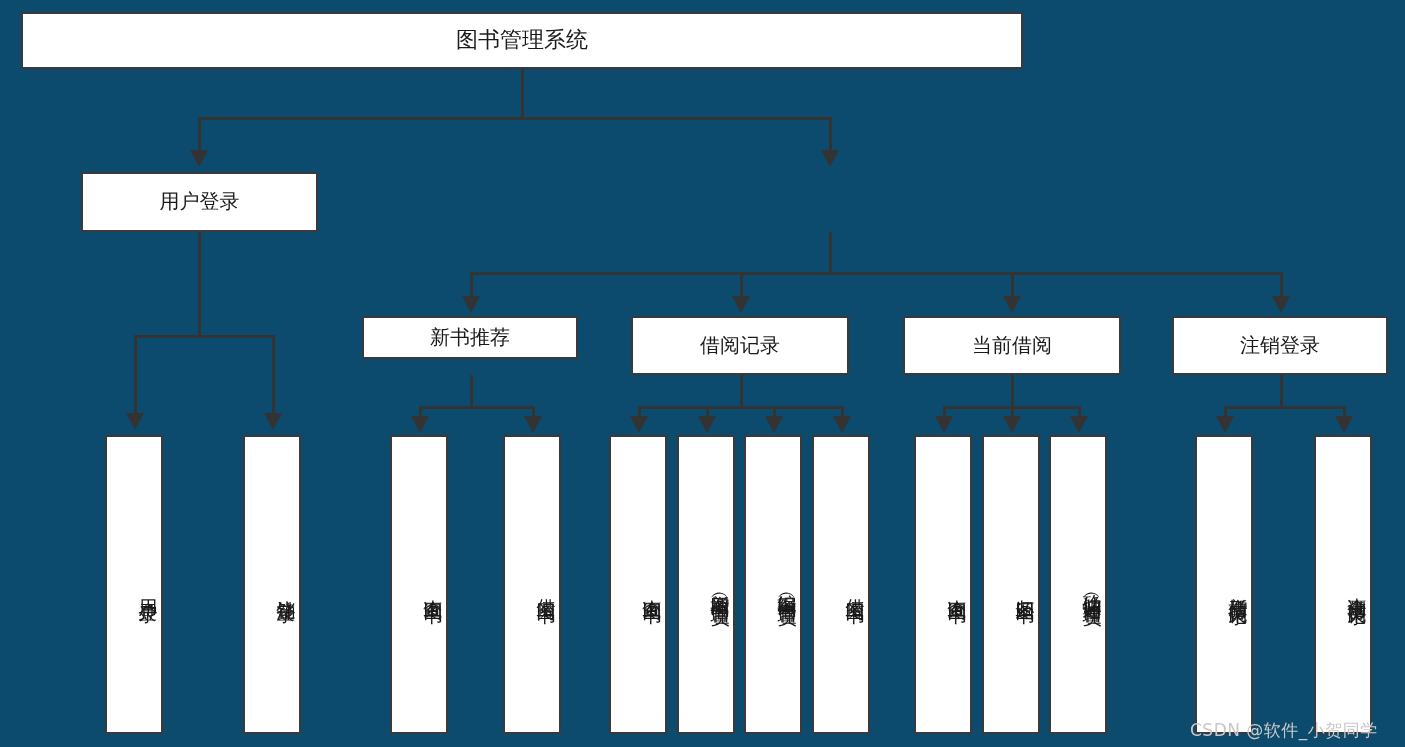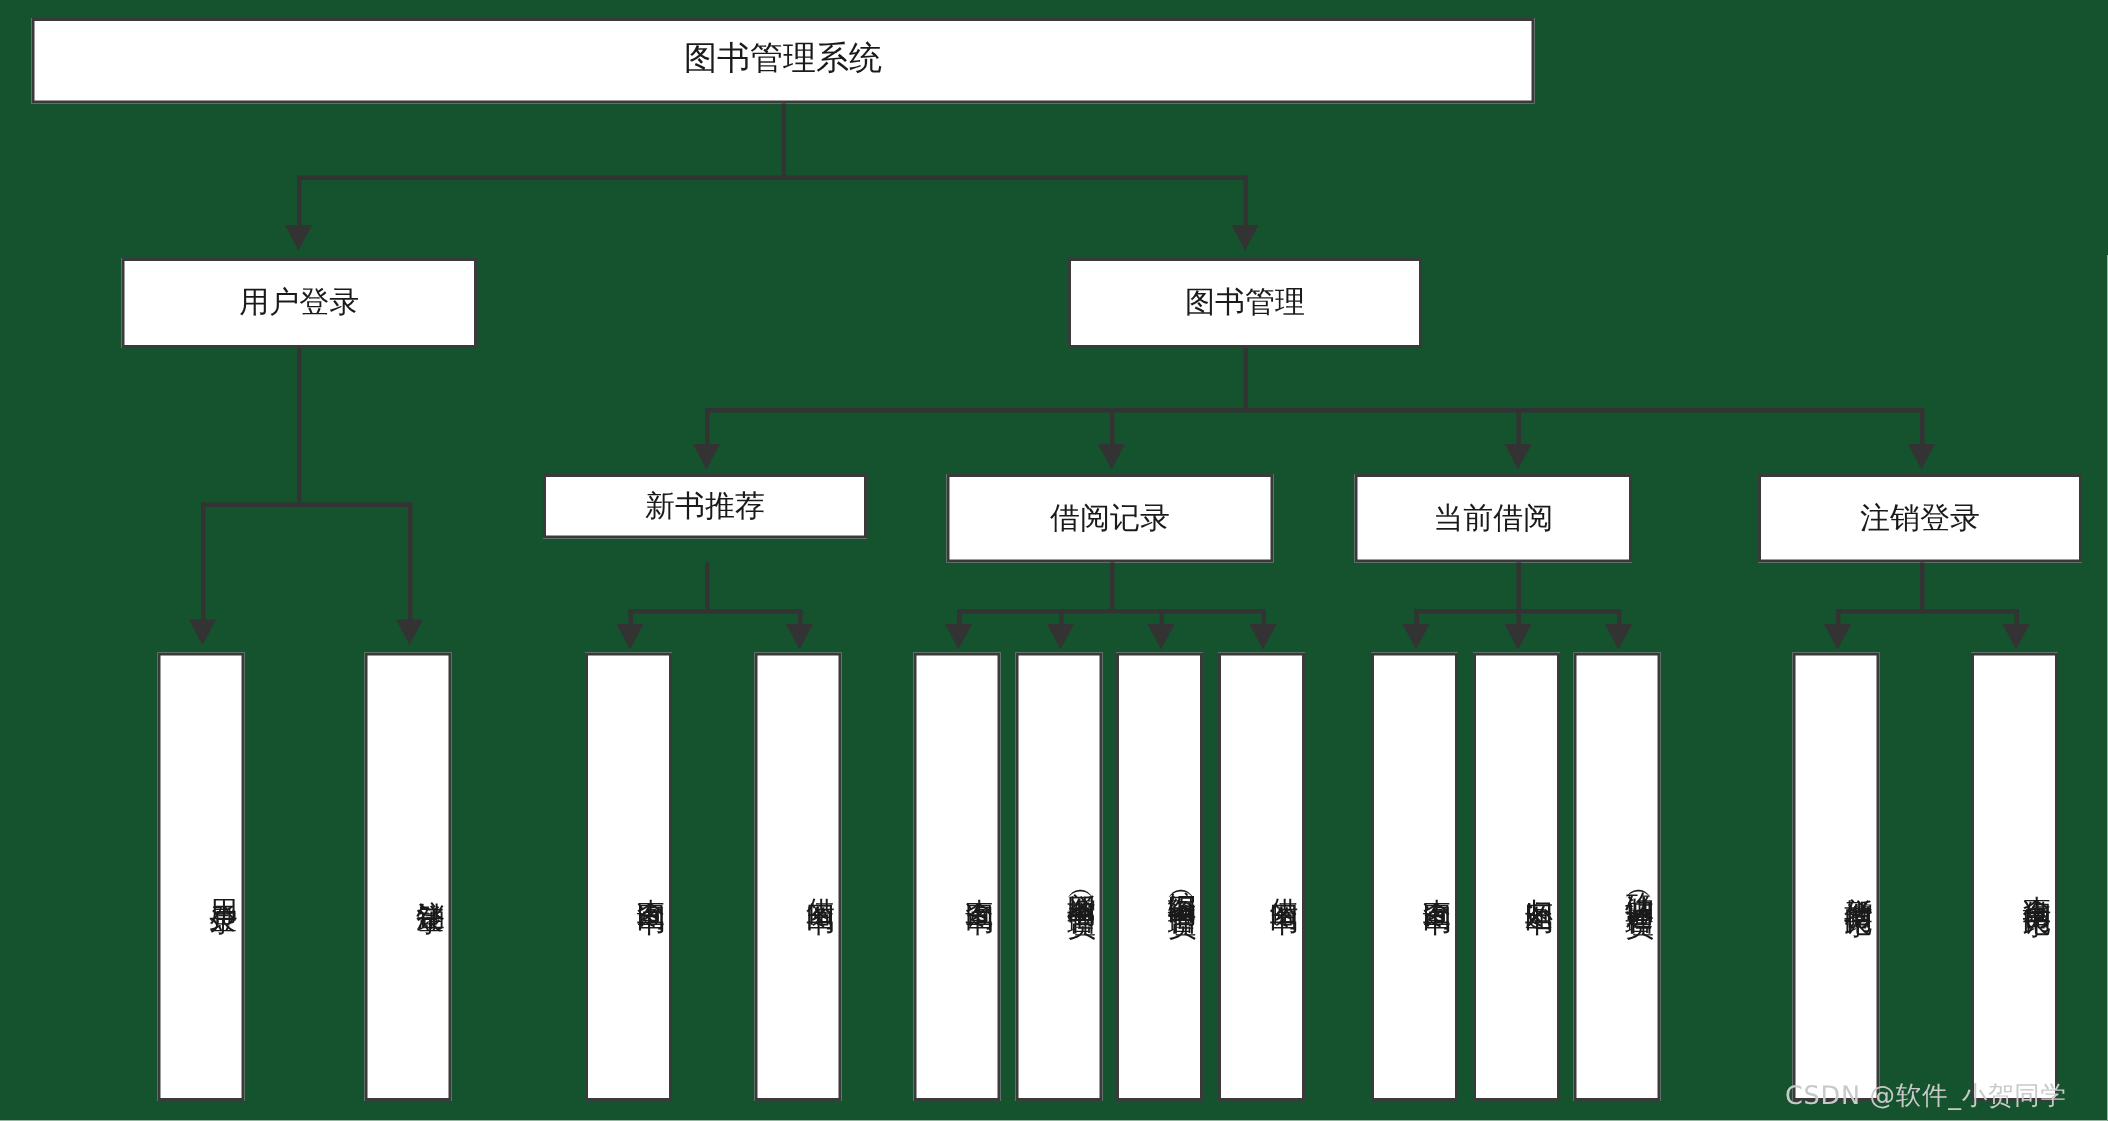--- a/index.html
+++ b/index.html
@@ -4,21 +4,21 @@
 <style>
   html,body{margin:0;padding:0;background:#ffffff;}
   body{
     font-family:"DejaVu Sans","Liberation Sans",sans-serif;
     color:#000;
   }
   #canvas{
     position:relative;
     width:1405px;
     height:747px;
-    background:#14532d;
+    background:#0c4a6e;
     overflow:hidden;
   }
   
   .node{
     position:absolute;
     box-sizing:border-box;
     background:#ffffff;
     border:2.5px solid #3a3a3a;
     display:flex;
     align-items:center;
@@ -75,21 +75,20 @@
 
   <div class="ln h" style="left:198px;top:117px;width:634px;"></div>
 
   <div class="ln v" style="left:198px;top:117px;height:35px;"></div>
   <div class="arrow" style="left:190px;top:150px;"></div>
   <div class="ln v" style="left:829px;top:117px;height:35px;"></div>
   <div class="arrow" style="left:821px;top:150px;"></div>
 
   <div class="node lvl2" style="left:81px;top:172px;width:237px;height:60px;">用户登录</div>
 
-  <div class="node lvl2" style="left:712px;top:172px;width:236px;height:60px;">图书管理</div>
 
   <div class="ln v" style="left:198px;top:232px;height:103px;"></div>
   <div class="ln h" style="left:134px;top:335px;width:140px;"></div>
   <div class="ln v" style="left:134px;top:335px;height:80px;"></div>
   <div class="arrow" style="left:126px;top:413px;"></div>
   <div class="ln v" style="left:272px;top:335px;height:80px;"></div>
   <div class="arrow" style="left:264px;top:413px;"></div>
 
   <div class="ln v" style="left:829px;top:232px;height:40px;"></div>
   <div class="ln h" style="left:470px;top:272px;width:811px;"></div>
@@ -97,21 +96,21 @@
   <div class="arrow" style="left:462px;top:296px;"></div>
   <div class="ln v" style="left:740px;top:272px;height:26px;"></div>
   <div class="arrow" style="left:732px;top:296px;"></div>
   <div class="ln v" style="left:1011px;top:272px;height:26px;"></div>
   <div class="arrow" style="left:1003px;top:296px;"></div>
   <div class="ln v" style="left:1280px;top:272px;height:26px;"></div>
   <div class="arrow" style="left:1272px;top:296px;"></div>
 
   <div class="node lvl3" style="left:362px;top:316px;width:216px;height:43px;">新书推荐</div>
   <div class="node lvl3" style="left:631px;top:316px;width:218px;height:59px;">借阅记录</div>
-  <div class="node lvl3" style="left:903px;top:316px;width:185px;height:59px;">当前借阅</div>
+  <div class="node lvl3" style="left:903px;top:316px;width:218px;height:59px;">当前借阅</div>
   <div class="node lvl3" style="left:1172px;top:316px;width:216px;height:59px;">注销登录</div>
 
   <div class="ln v" style="left:470px;top:375px;height:31px;"></div>
   <div class="ln h" style="left:419px;top:406px;width:113px;"></div>
   <div class="ln v" style="left:419px;top:406px;height:12px;"></div>
   <div class="arrow" style="left:411px;top:416px;"></div>
   <div class="ln v" style="left:532px;top:406px;height:12px;"></div>
   <div class="arrow" style="left:524px;top:416px;"></div>
 
   <div class="ln v" style="left:740px;top:375px;height:31px;"></div>

